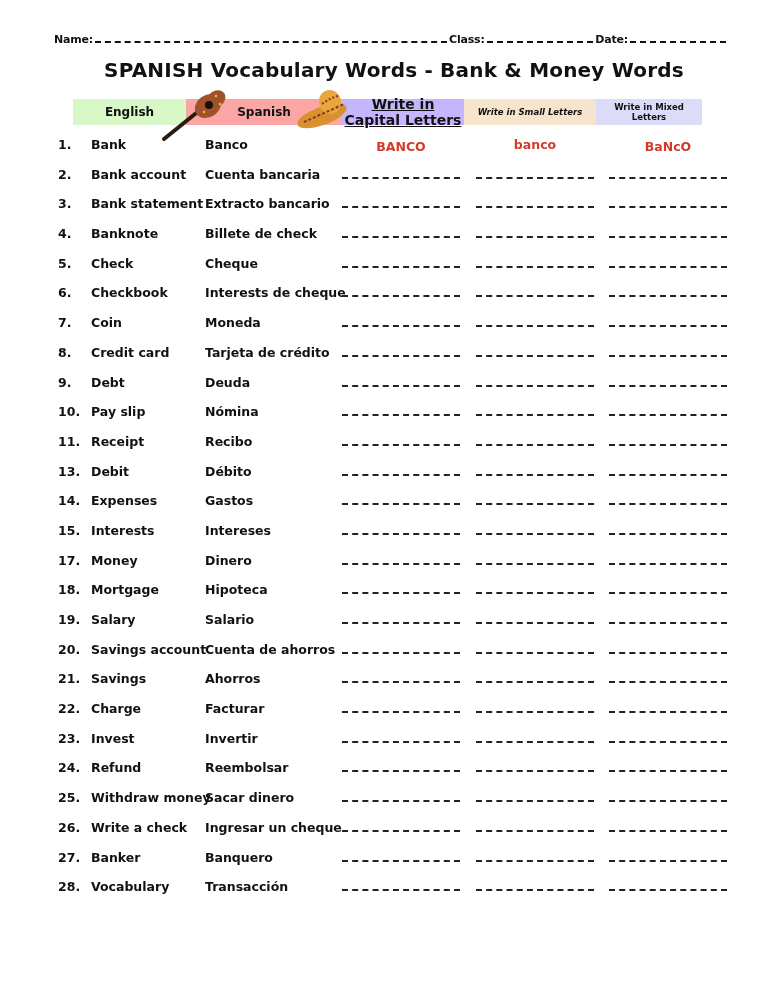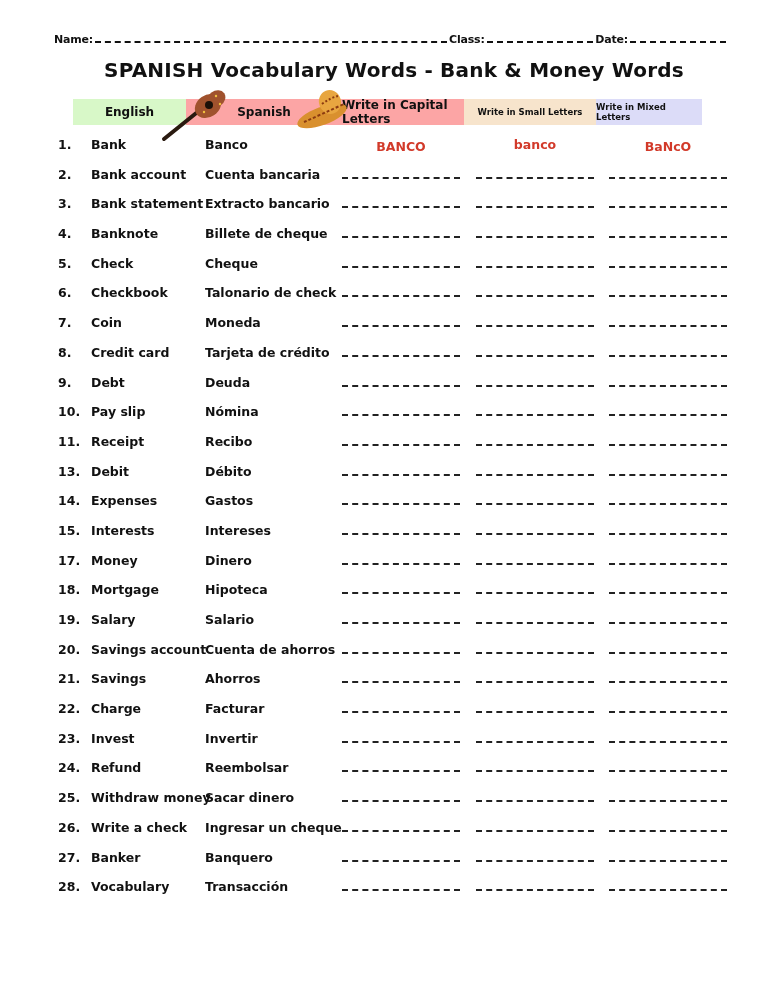--- a/index.html
+++ b/index.html
@@ -16,29 +16,30 @@
   .topline .blank.name { flex: 3.3; }
   .topline .blank.cls { flex: 1; }
   .topline .blank.dt { flex: 0.9; }
   .title {
     position: absolute; left: 0; top: 58px; width: 788px; text-align: center;
     font-size: 20px; font-weight: bold; letter-spacing: 0.2px;
   }
   .header {
     position: absolute; left: 73px; top: 99px; width: 657px; height: 26px;
     display: flex;
+    text-align: center;
   }
   .header .cell {
     display: flex; align-items: center; justify-content: center;
     font-size: 12px; font-weight: bold;
   }
   .header .c-en { width: 113px; background: #d8f8c8; font-size: 12px; }
   .header .c-es { width: 156px; background: #fca5a5; font-size: 12px; }
-  .header .c-cap { width: 122px; background: #fca5a5; font-size: 12px; }
-  .header .c-small { width: 132px; background: #f7e4cc; font-size: 8.5px; }
+  .header .c-cap { width: 122px; background: #c4b5fd; font-size: 14px; text-decoration: underline; }
+  .header .c-small { width: 132px; background: #f7e4cc; font-size: 8.5px; font-style: italic; }
   .header .c-mixed { width: 106px; background: #dcdcf8; font-size: 8.5px; }
   .guitar { position: absolute; left: 160px; top: 88px; width: 72px; height: 55px; }
   .hat { position: absolute; left: 296px; top: 88px; width: 56px; height: 42px; }
   .rows { position: absolute; left: 0; top: 131px; width: 768px; }
   .row {
     position: relative; height: 29.7px; font-size: 12.5px; font-weight: bold;
   }
   .row span { position: absolute; top: 6px; white-space: nowrap; }
   .row .num { left: 58px; }
   .row .en { left: 91px; }
@@ -112,37 +113,37 @@
       <span class="num">3.</span>
       <span class="en">Bank statement</span>
       <span class="es">Extracto bancario</span>
       <i class="line l1"></i>
       <i class="line l2"></i>
       <i class="line l3"></i>
     </div>
   <div class="row">
       <span class="num">4.</span>
       <span class="en">Banknote</span>
-      <span class="es">Billete de cheque</span>
+      <span class="es">Billete de check</span>
       <i class="line l1"></i>
       <i class="line l2"></i>
       <i class="line l3"></i>
     </div>
   <div class="row">
       <span class="num">5.</span>
       <span class="en">Check</span>
       <span class="es">Cheque</span>
       <i class="line l1"></i>
       <i class="line l2"></i>
       <i class="line l3"></i>
     </div>
   <div class="row">
       <span class="num">6.</span>
       <span class="en">Checkbook</span>
-      <span class="es">Talonario de check</span>
+      <span class="es">Interests de cheque</span>
       <i class="line l1"></i>
       <i class="line l2"></i>
       <i class="line l3"></i>
     </div>
   <div class="row">
       <span class="num">7.</span>
       <span class="en">Coin</span>
       <span class="es">Moneda</span>
       <i class="line l1"></i>
       <i class="line l2"></i>

